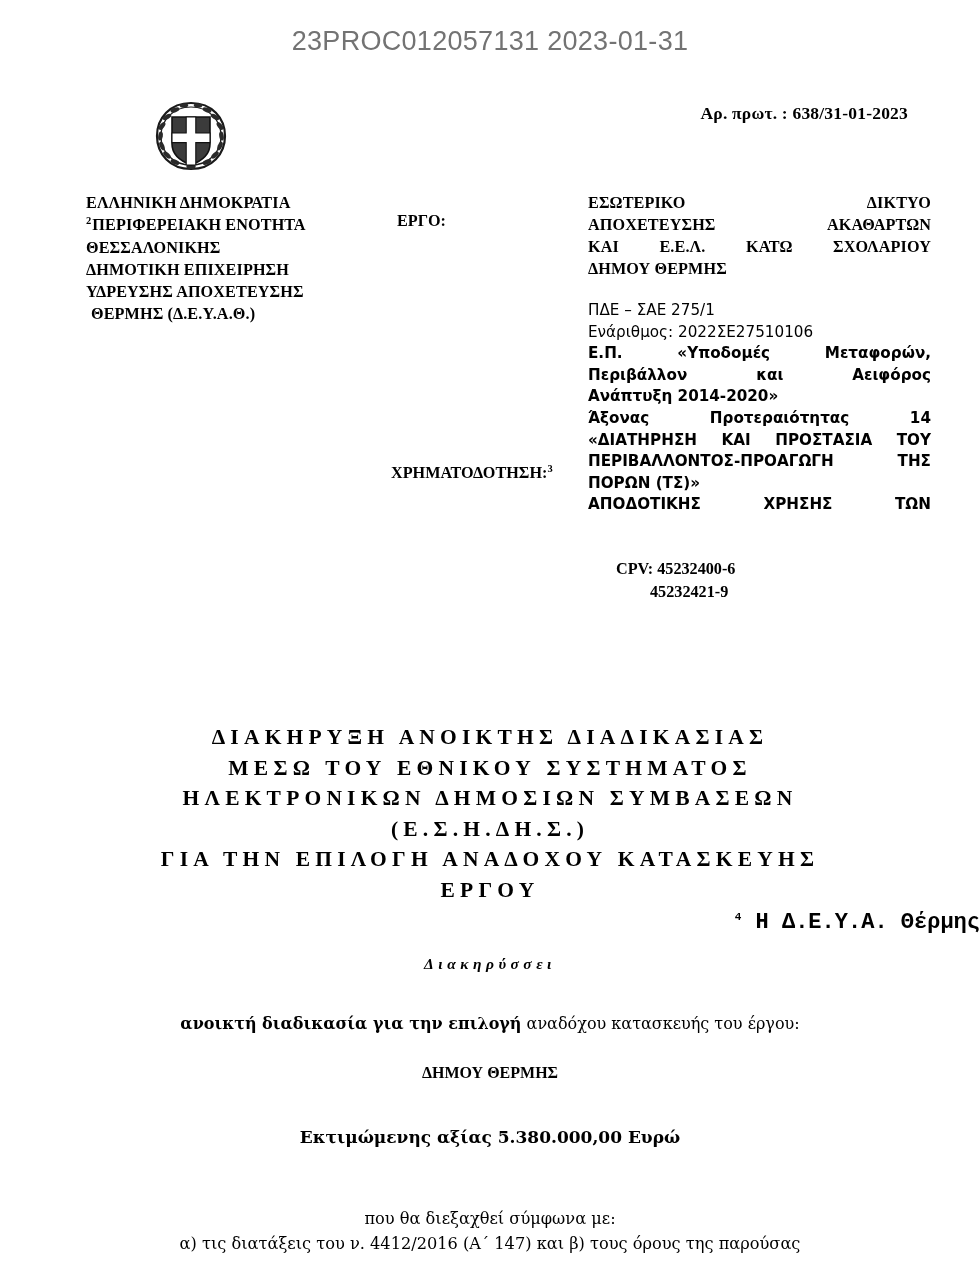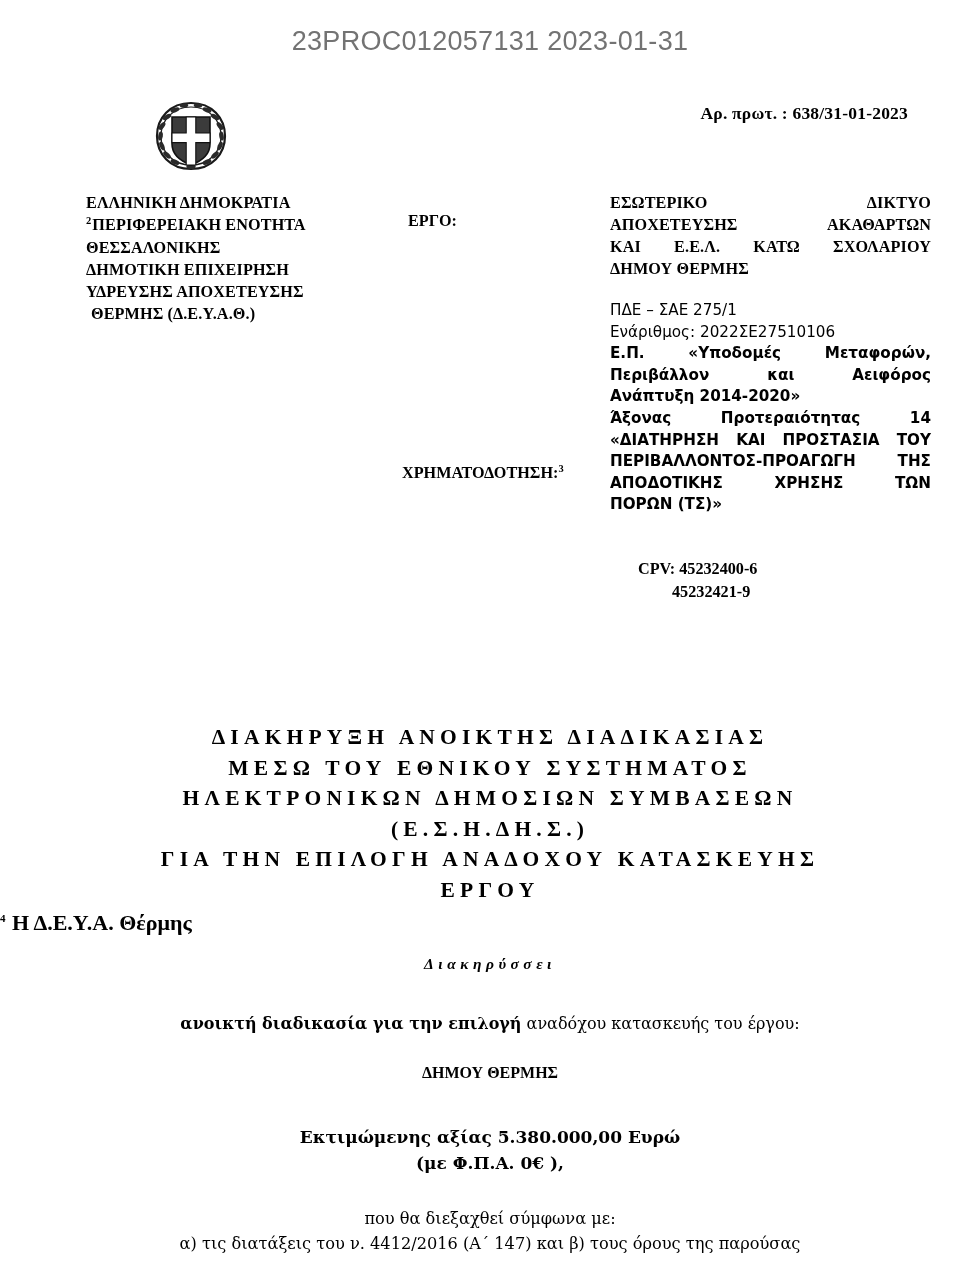--- a/index.html
+++ b/index.html
@@ -56,21 +56,21 @@
   .emblem-wrap svg { display: block; }
 
   
   .header-grid {
     position: absolute;
     top: 192px;
     left: 86px;
     width: 845px;
     display: grid;
     grid-template-columns: 292px 208px 1fr;
-    column-gap: 12px;
+    column-gap: 1px;
   }
 
   .authority {
     font-size: 16.2px;
     font-weight: bold;
     line-height: 1.375;
     letter-spacing: 0.1px;
   }
   .authority div { white-space: nowrap; }
   .authority .indent { padding-left: 5px; }
@@ -149,24 +149,24 @@
     font-weight: bold;
     letter-spacing: 5.2px;
     line-height: 1.42;
   }
 
   .declares-org {
     position: absolute;
     top: 910px;
     left: 0;
     width: 980px;
-    text-align: left;
+    text-align: right;
     font-size: 22px;
     font-weight: bold;
-    font-family: Liberation Serif, serif;
+    font-family: Liberation Mono, monospace;
   }
   .declares-org sup.note { font-size: 11px; }
 
   .declares-verb {
     position: absolute;
     top: 955px;
     left: 0;
     width: 980px;
     text-align: center;
     font-size: 15.5px;
@@ -287,22 +287,22 @@
 
       <div class="funding-block">
         <div class="plain">ΠΔΕ – ΣΑΕ 275/1</div>
         <div class="plain">Ενάριθμος: 2022ΣΕ27510106</div>
         <div class="bold-just">Ε.Π. «Υποδομές Μεταφορών,</div>
         <div class="bold-just">Περιβάλλον και Αειφόρος</div>
         <div class="bold-just last">Ανάπτυξη 2014-2020»</div>
         <div class="bold-just">Άξονας Προτεραιότητας 14</div>
         <div class="bold-just">«ΔΙΑΤΗΡΗΣΗ ΚΑΙ ΠΡΟΣΤΑΣΙΑ ΤΟΥ</div>
         <div class="bold-just">ΠΕΡΙΒΑΛΛΟΝΤΟΣ-ΠΡΟΑΓΩΓΗ ΤΗΣ</div>
+        <div class="bold-just last">ΠΟΡΩΝ (ΤΣ)»</div>
         <div class="bold-just">ΑΠΟΔΟΤΙΚΗΣ ΧΡΗΣΗΣ ΤΩΝ</div>
-        <div class="bold-just last">ΠΟΡΩΝ (ΤΣ)»</div>
       </div>
 
       <div class="cpv">
         <div>CPV: 45232400-6</div>
         <div class="cpv-second">45232421-9</div>
       </div>
 
     </div>
   </div>
 
@@ -320,19 +320,18 @@
   <div class="declares-verb">Διακηρύσσει</div>
 
   <div class="body-line procedure-line"><span class="b">ανοικτή διαδικασία  για την επιλογή</span><span> αναδόχου  κατασκευής του έργου:</span></div>
 
   <div class="body-line project-repeat">
     <div>ΔΗΜΟΥ ΘΕΡΜΗΣ</div>
   </div>
 
   <div class="body-line value-line">
     <div>Εκτιμώμενης αξίας 5.380.000,00   Ευρώ</div>
-    <div>(με Φ.Π.Α.  0€ ),</div>
   </div>
 
   <div class="body-line conducted-line">που θα διεξαχθεί σύμφωνα με:</div>
   <div class="body-line legal-line">α) τις διατάξεις του ν. 4412/2016 (Α΄ 147) και β) τους όρους της παρούσας</div>
 
 </div>
 
 </body></html>

